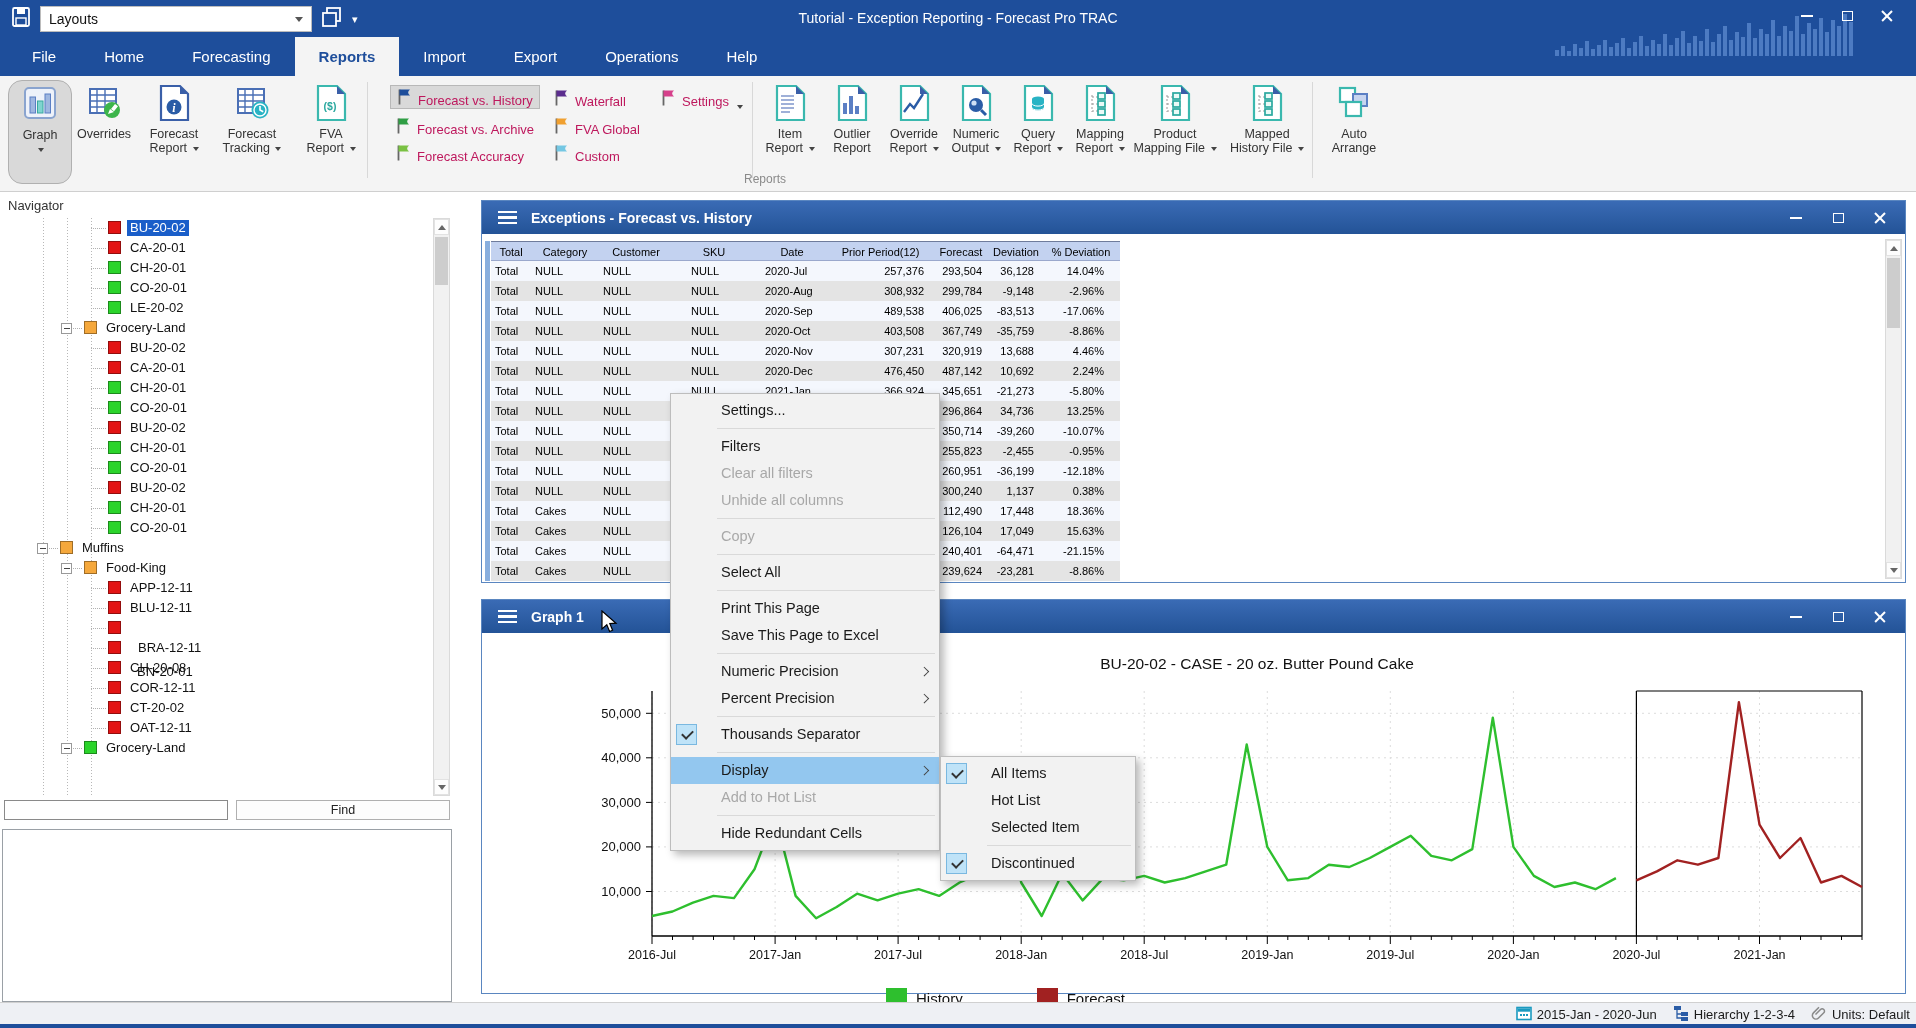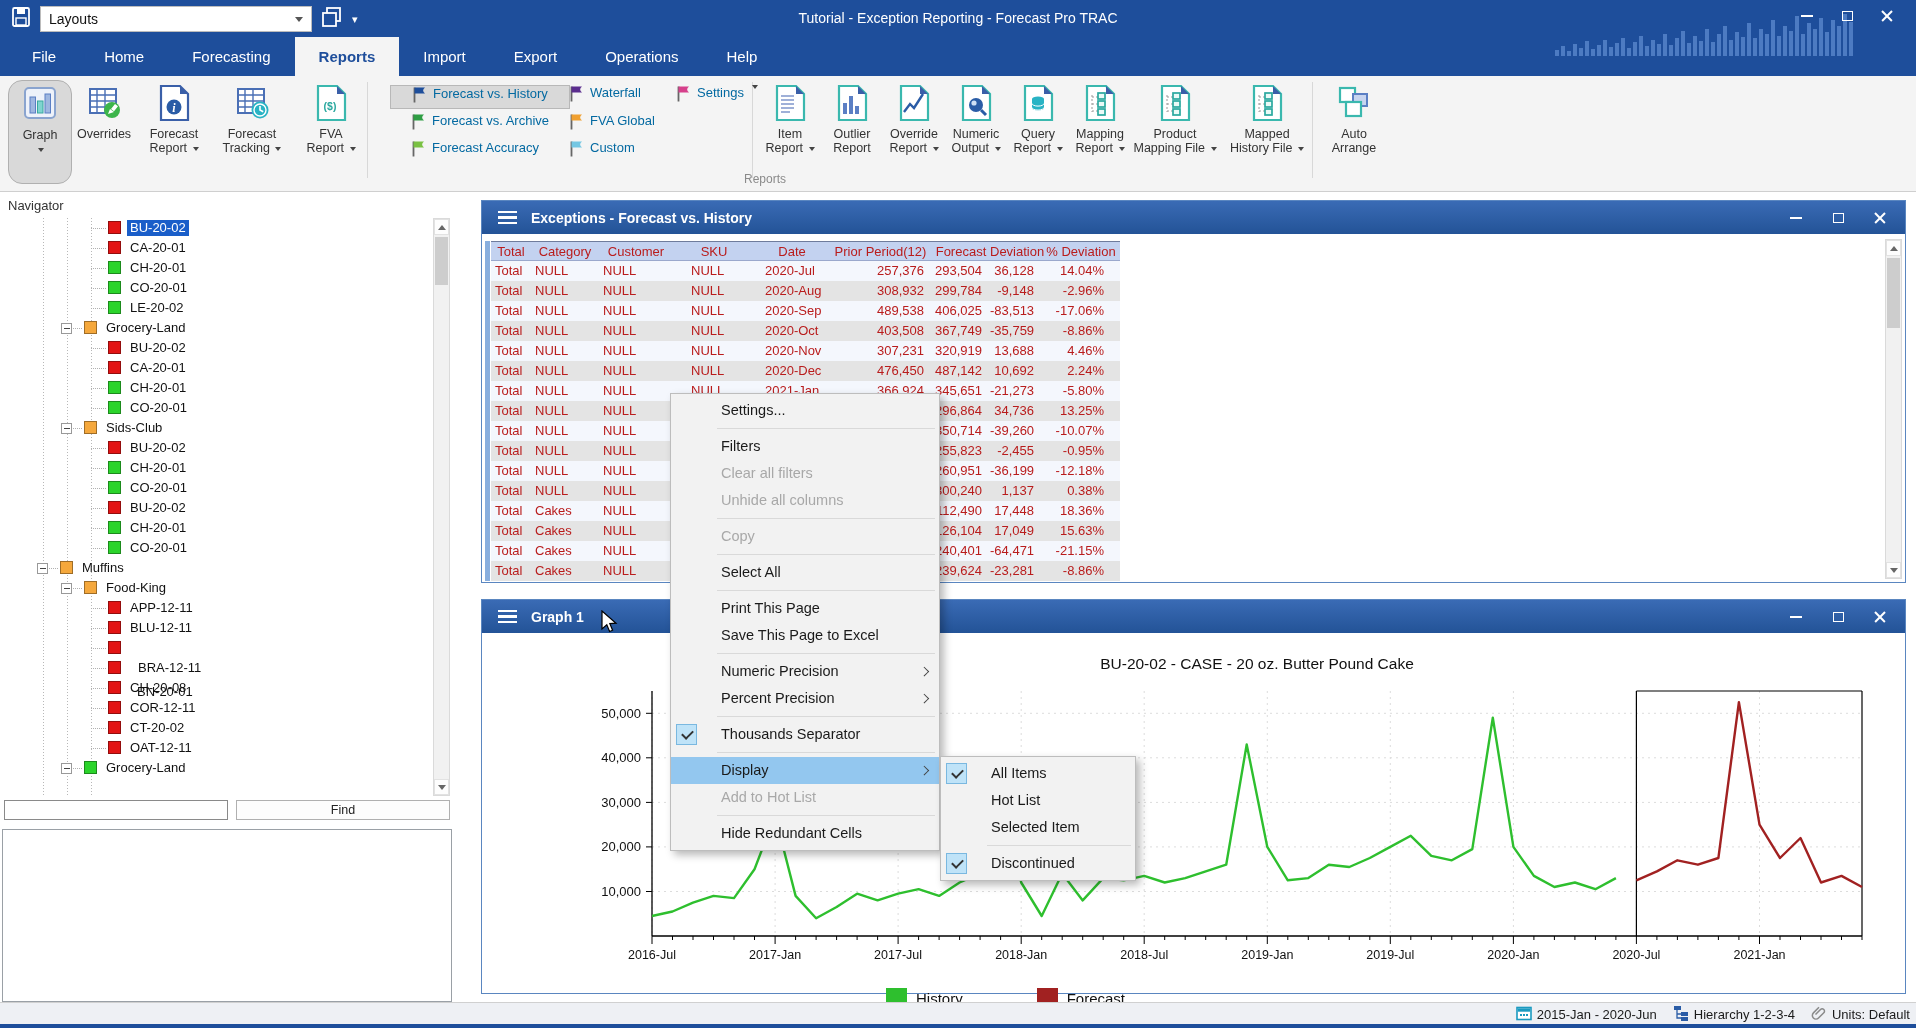--- a/index.html
+++ b/index.html
@@ -31,21 +31,21 @@
   .tab.active { background:#f4f4f4; color:#1e4e9b; font-weight:bold; }
 
   
   .ribbon { position:absolute; left:0; top:76px; width:1916px; height:116px; background:#f4f4f4; border-bottom:1px solid #cfcfcf; }
   .vdiv { position:absolute; top:6px; width:1px; height:96px; background:#d8d8d8; }
   .bigbtn { position:absolute; top:4px; width:64px; text-align:center; font-size:12.5px; color:#333; padding-top:4px; }
   .bigbtn.wide { width:90px; }
   .bigbtn .blabel { margin-top:2px; line-height:14px; }
   .bigbtn.selected { background:#d9d9d9; border:1px solid #b0b0b0; height:104px; }
   .caret { display:inline-block; width:0; height:0; border-left:3.5px solid transparent; border-right:3.5px solid transparent; border-top:4px solid #444; margin-left:2px; vertical-align:middle; }
-  .flagitem { position:absolute; height:24px; display:flex; align-items:flex-start; gap:6px; font-size:13px; color:#0369a1; padding:0 21px; }
+  .flagitem { position:absolute; height:24px; display:flex; align-items:flex-end; gap:6px; font-size:13px; color:#be185d; padding:0 6px; }
   .flagitem.selected { background:#d9d9d9; border:1px solid #b8b8b8; }
   .grouplabel { position:absolute; left:700px; top:96px; width:130px; text-align:center; font-size:12px; color:#8a8a8a; }
 
   
   .nav-title { position:absolute; left:8px; top:198px; font-size:13px; color:#333; }
   #tree { position:absolute; left:0; top:218px; width:434px; height:578px; overflow:hidden;
           background-image:repeating-linear-gradient(180deg,#b8b8b8 0 1px,transparent 1px 3px),repeating-linear-gradient(180deg,#b8b8b8 0 1px,transparent 1px 3px),repeating-linear-gradient(180deg,#b8b8b8 0 1px,transparent 1px 3px);
           background-size:1px 100%,1px 100%,1px 100%; background-position:43px 0,67px 0,91px 0; background-repeat:no-repeat; }
   .trow { position:relative; height:20px; font-size:13px; color:#111; }
   .texp { position:absolute; top:4.5px; width:11px; height:11px; border:1px solid #999; background:#fff; }
@@ -67,21 +67,21 @@
 
   
   .win { position:absolute; background:#fff; border:1px solid #5a86c0; }
   .win-tb { position:absolute; left:0; top:0; right:0; height:33px; background:linear-gradient(#3a6bb5,#235397); color:#fff;
             display:flex; align-items:center; font-size:14px; font-weight:bold; }
   .hamb { width:19px; margin:0 14px 0 16px; }
   .hamb i { display:block; height:2.6px; background:#fff; margin:3px 0; }
   .win-btns { margin-left:auto; display:flex; gap:12px; margin-right:10px; }
 
   
-  #extable { position:absolute; left:9px; top:40px; width:629px; font-size:13px; color:#b91c1c; }
+  #extable { position:absolute; left:9px; top:40px; width:629px; font-size:11px; color:#000000; }
   .table-accent { position:absolute; left:3px; top:40px; width:5px; height:340px; background:#88aede; }
   .exrow { display:grid; grid-template-columns:40px 68px 74px 82px 74px 103px 58px 52px 78px; height:20px; line-height:20px; }
   .exhead { background:#c3d2f0; border-top:1px solid #6f7c9c; border-bottom:1px solid #9aa8cc; }
   .exhead div { text-align:center; }
   .exrow.odd  { background:#f4f7fd; }
   .exrow.even { background:#e4e4e4; }
   .a-l { text-align:left; padding-left:4px; } .a-l2 { padding-left:18px; } .a-l3 { padding-left:10px; }
   .a-r { text-align:right; padding-right:8px; } .a-r2 { text-align:right; padding-right:16px; }
 
   
@@ -465,28 +465,20 @@
       </div>
       <div class="trow">
         <div class="stub" style="left: 91px; width: 15px;"></div>
         <div class="tsq" style="left: 108px; background: rgb(43, 212, 43);"></div>
         <div class="tlabel" style="left: 127px;">CH-20-01</div>
       </div>
       <div class="trow">
         <div class="stub" style="left: 91px; width: 15px;"></div>
         <div class="tsq" style="left: 108px; background: rgb(43, 212, 43);"></div>
         <div class="tlabel" style="left: 127px;">CO-20-01</div>
-      </div>
-      <div class="trow">
-        <div class="stub" style="left: 73px; width: 9px;"></div>
-        <div class="texp" style="left: 61px;">
-          <i></i>
-        </div>
-        <div class="tsq" style="left: 84px; background: rgb(245, 168, 60);"></div>
-        <div class="tlabel" style="left: 103px;">Sids-Club</div>
       </div>
       <div class="trow">
         <div class="stub" style="left: 91px; width: 15px;"></div>
         <div class="tsq" style="left: 108px; background: rgb(226, 20, 20);"></div>
         <div class="tlabel" style="left: 127px;">BU-20-02</div>
       </div>
       <div class="trow">
         <div class="stub" style="left: 91px; width: 15px;"></div>
         <div class="tsq" style="left: 108px; background: rgb(43, 212, 43);"></div>
         <div class="tlabel" style="left: 127px;">CH-20-01</div>

